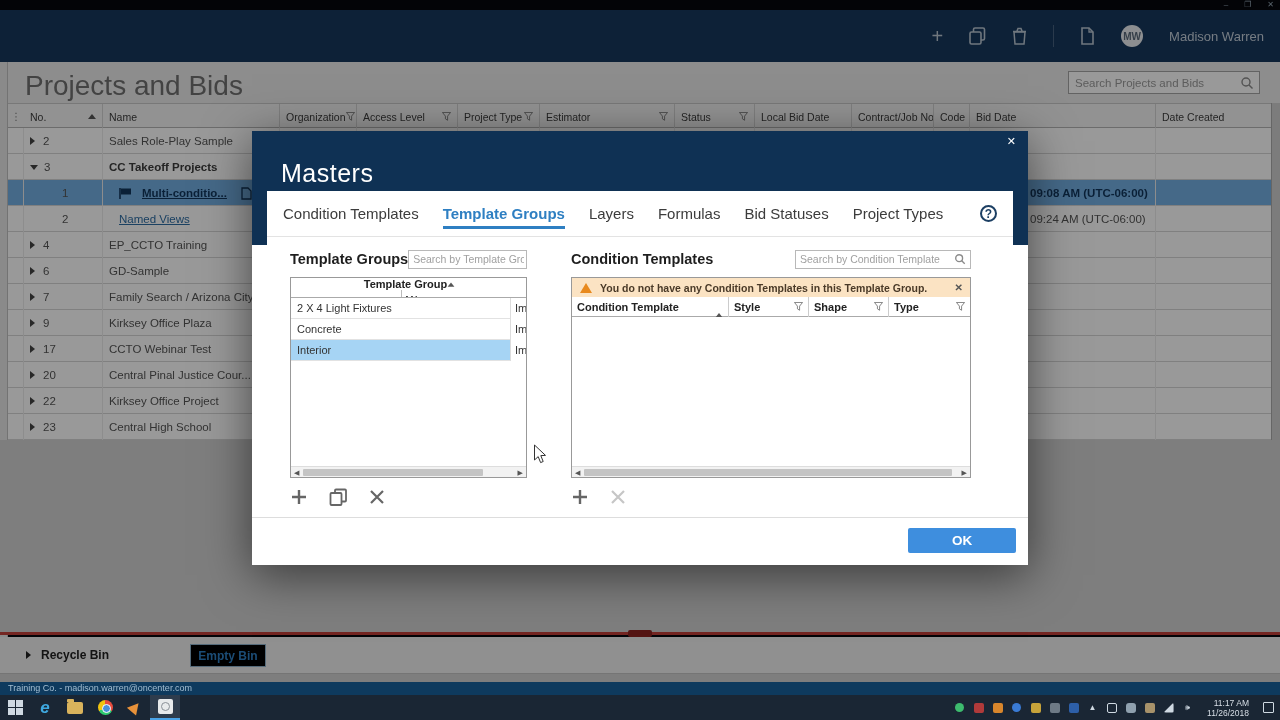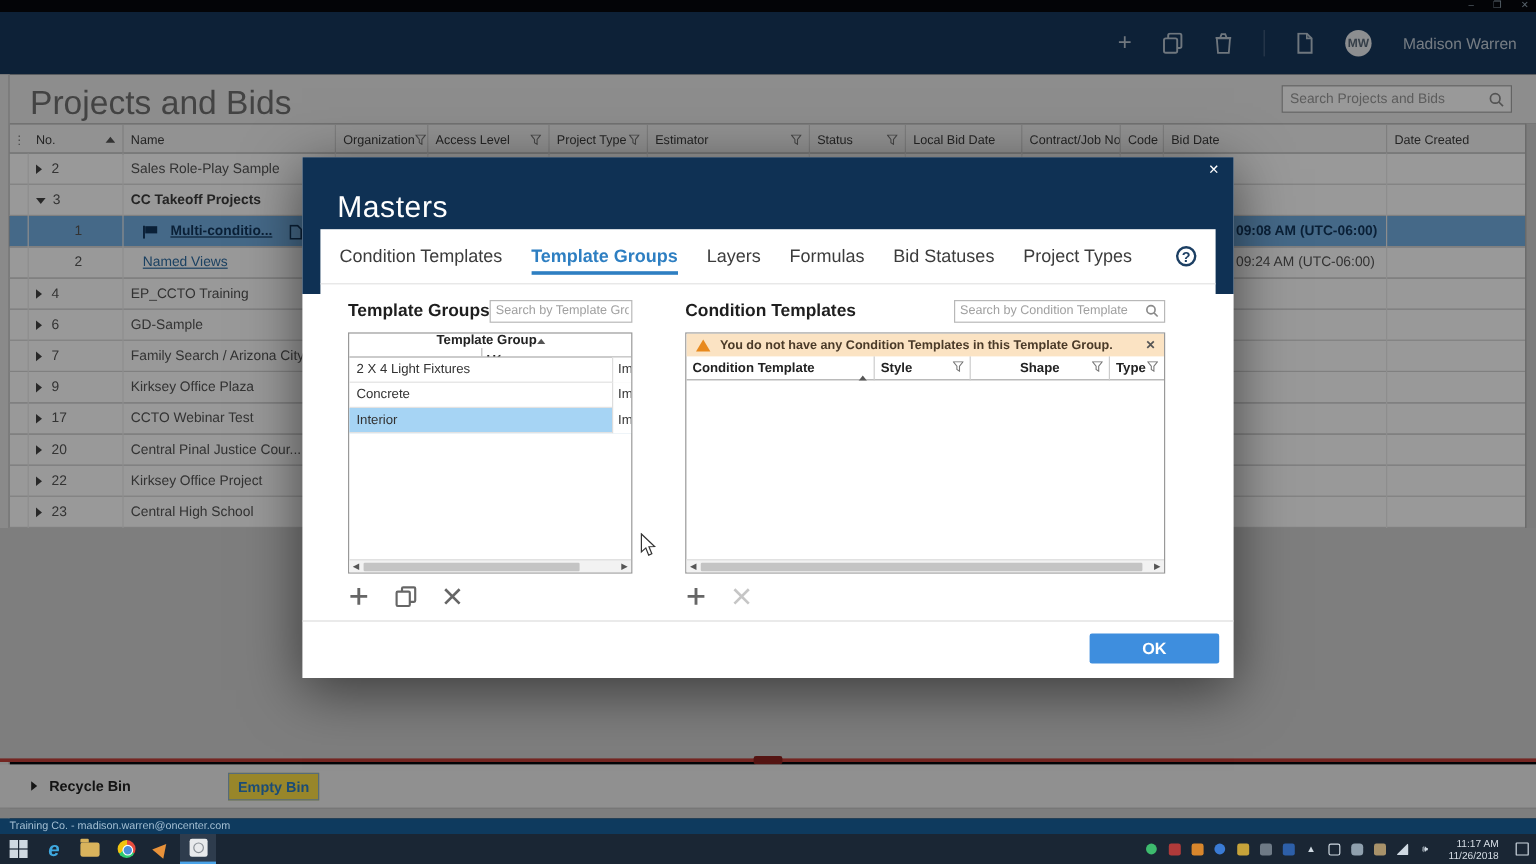--- a/index.html
+++ b/index.html
@@ -50,21 +50,21 @@
   .docic { margin-left:14px; display:flex; }
   .bidcell { padding-left:60px !important; }
   .bid-bold { font-weight:bold; color:#12365c; }
 
   .gempty { position:absolute; top:440px; left:0; right:0; height:194px; background:#d3d3d3; }
   .redline { position:absolute; top:632px; left:0; right:0; height:3px; background:#c2403a; }
   .redmark { position:absolute; top:630px; left:628px; width:24px; height:7px; background:#8e2420; border-radius:2px; }
   .recycle { position:absolute; top:637px; left:0; right:0; height:37px; background:#f1f1f1; border-bottom:1px solid #c4c4c4; display:flex; align-items:center; }
   .rec-arrow { margin-left:26px; width:0; height:0; border-top:4px solid transparent; border-bottom:4px solid transparent; border-left:5px solid #222; }
   .rec-label { margin-left:10px; font-size:12px; font-weight:bold; color:#222; }
-  .emptybin { position:absolute; left:190px; top:7px; width:76px; height:23px; background:#fde047; border:1px solid #8fb3cc; color:#2e7fc4; font-weight:bold; font-size:12px; display:flex; align-items:center; justify-content:center; }
+  .emptybin { position:absolute; left:190px; top:7px; width:76px; height:23px; background:#000000; border:1px solid #8fb3cc; color:#2e7fc4; font-weight:bold; font-size:12px; display:flex; align-items:center; justify-content:center; }
   .fill2 { position:absolute; top:674px; left:0; right:0; height:8px; background:#d3d3d3; }
 
   .dim { position:absolute; top:0; left:0; right:0; height:682px; background:rgba(0,0,0,0.40); z-index:5; }
 
   
   .statusbar { position:absolute; top:682px; left:0; right:0; height:13px; background:#0e3a5e; color:#a3bed2; font-size:9px; line-height:13px; padding-left:8px; z-index:6; }
   .taskbar { position:absolute; top:695px; left:0; right:0; height:25px; background:#1a2634; z-index:6; display:flex; align-items:center; }
   .tk { width:30px; height:25px; display:flex; align-items:center; justify-content:center; }
   .tk-start { display:grid; grid-template-columns:7px 7px; grid-template-rows:7px 7px; gap:1px; }
   .tk-start i { background:#cfd9e2; }
@@ -112,21 +112,21 @@
   .tg-row.sel { background:#a6d4f4; }
   .tg-name { flex:1; padding-left:6px; white-space:nowrap; overflow:hidden; }
   .tg-uom { width:16px; border-left:1px solid #ddd; padding-left:4px; overflow:hidden; white-space:nowrap; height:21px; line-height:21px; background:#fff; }
   .warn { display:flex; align-items:center; height:19px; background:#fbe3c3; font-size:10.5px; font-weight:bold; color:#4a3a28; }
   .warn-tri { width:0; height:0; border-left:6px solid transparent; border-right:6px solid transparent; border-bottom:10px solid #e8891d; margin:0 8px 0 8px; position:relative; }
   .warn-x { margin-left:auto; margin-right:7px; color:#555; font-size:10px; }
   .ct-hrow { display:flex; height:20px; border-bottom:1px solid #aaa; align-items:center; font-size:11px; font-weight:bold; color:#222; }
   .ct-hc { display:flex; align-items:center; padding:0 5px; height:20px; border-right:1px solid #ccc; overflow:hidden; white-space:nowrap; }
   .ct-hc:last-child { border-right:0; }
   .ct-hc .hic { margin-left:auto; }
-  .c0 { width:157px; } .c1 { width:80px; } .c2 { width:80px;margin-left:36px; } .c3 { flex:1; }
+  .c0 { width:157px; } .c1 { width:80px; } .c2 { width:80px; } .c3 { flex:1; }
   .hscroll { position:absolute; left:0; right:0; bottom:0; height:11px; background:#f2f2f2; border-top:1px solid #ddd; }
   .hs-arrow { position:absolute; top:2px; font-size:7px; color:#555; line-height:8px; }
   .hs-thumb { position:absolute; top:2px; height:7px; background:#c4c4c4; border-radius:1px; }
   .mtool { display:flex; align-items:center; gap:21px; margin-top:10px; }
   .mtool svg { display:block; }
   .okbtn { position:absolute; right:12px; bottom:12px; width:108px; height:25px; background:#3e8ede; color:#fff; font-size:13.5px; font-weight:bold; display:flex; align-items:center; justify-content:center; border-radius:2px; }
   .m-foot-line { position:absolute; left:0; right:0; bottom:47px; border-top:1px solid #ddd; }
 
   .cursor { position:absolute; left:533px; top:444px; z-index:30; }
 </style>

